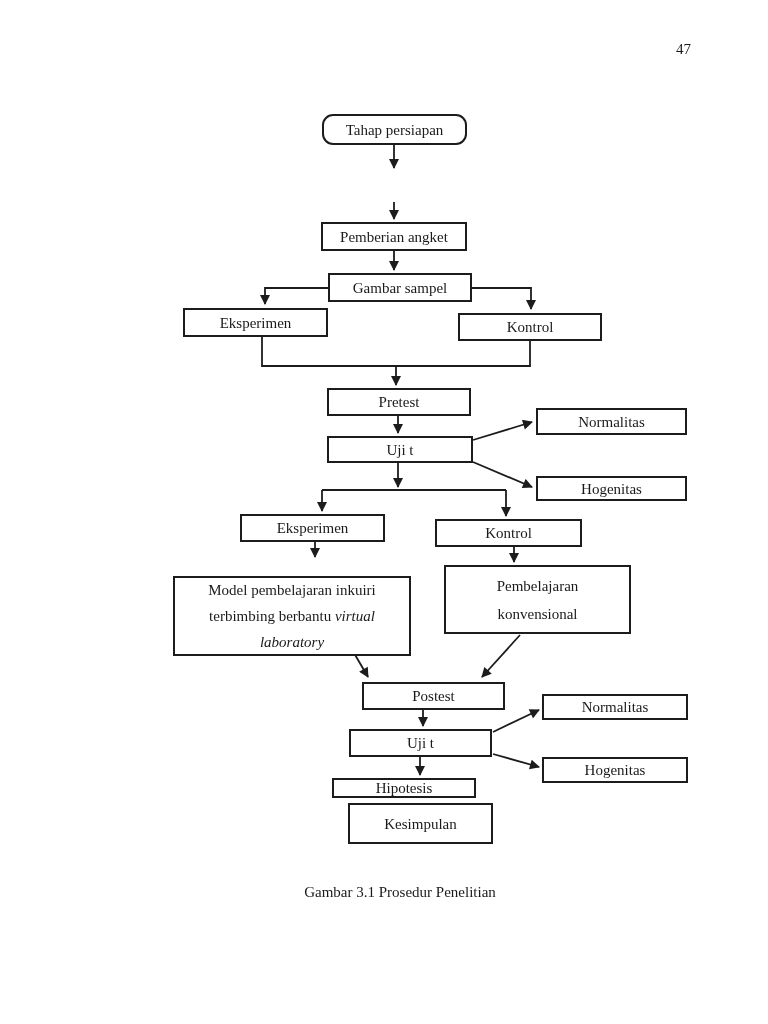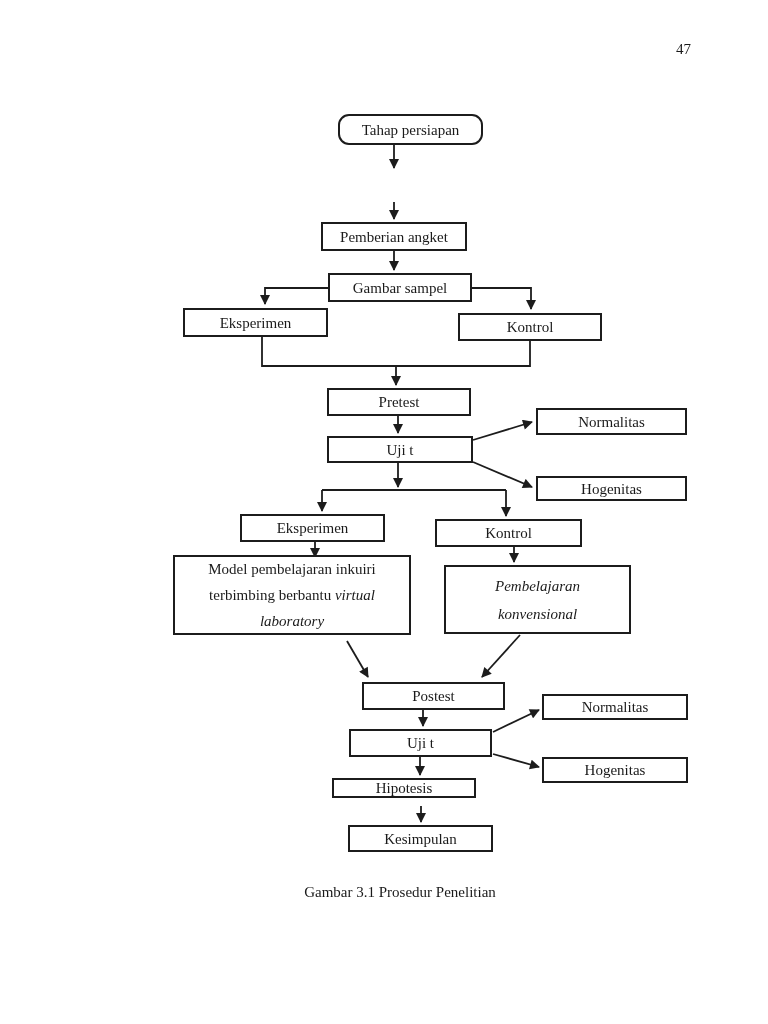--- a/index.html
+++ b/index.html
@@ -37,46 +37,44 @@
     background: #ffffff;
     display: flex;
     align-items: center;
     justify-content: center;
     text-align: center;
     font-size: 15px;
     line-height: 1.2;
   }
   .node.rounded {
     border-radius: 11px;
-    margin-left: 16px;
   }
   .node.multiline {
     flex-direction: column;
-    font-style: italic;
   }
   .n-tahap        { left:322px; top:114px; width:145px; height:31px; }
   .n-observasi    { left:322px; top:172px; width:145px; height:30px; }
   .n-angket       { left:321px; top:222px; width:146px; height:29px; }
   .n-kelas        { left:328px; top:273px; width:144px; height:29px; }
   .n-eksperimen1  { left:183px; top:308px; width:145px; height:29px; }
   .n-kontrol1     { left:458px; top:313px; width:144px; height:28px; }
   .n-pretest      { left:327px; top:388px; width:144px; height:28px; }
   .n-ujit1        { left:327px; top:436px; width:146px; height:27px; }
   .n-normalitas1  { left:536px; top:408px; width:151px; height:27px; }
   .n-hogenitas1   { left:536px; top:476px; width:151px; height:25px; }
   .n-eksperimen2  { left:240px; top:514px; width:145px; height:28px; }
   .n-kontrol2     { left:435px; top:519px; width:147px; height:28px; }
-  .n-model        { left:173px; top:555px; width:238px; height:80px; padding:0 15px; line-height:26px; }
+  .n-model        { left:173px; top:576px; width:238px; height:80px; padding:0 15px; line-height:26px; }
   .n-konvensional { left:444px; top:565px; width:187px; height:69px; line-height:28px; }
   .n-postest      { left:362px; top:682px; width:143px; height:28px; }
   .n-ujit2        { left:349px; top:729px; width:143px; height:28px; }
   .n-normalitas2  { left:542px; top:694px; width:146px; height:26px; }
   .n-hogenitas2   { left:542px; top:757px; width:146px; height:26px; }
   .n-hipotesis    { left:332px; top:778px; width:144px; height:20px; }
-  .n-kesimpulan   { left:348px; top:825px; width:145px; height:27px; }
+  .n-kesimpulan   { left:348px; top:803px; width:145px; height:41px; }
   .caption {
     position: absolute;
     left: 250px;
     top: 884px;
     width: 300px;
     text-align: center;
     font-size: 15px;
   }
 </style>
 </head>

